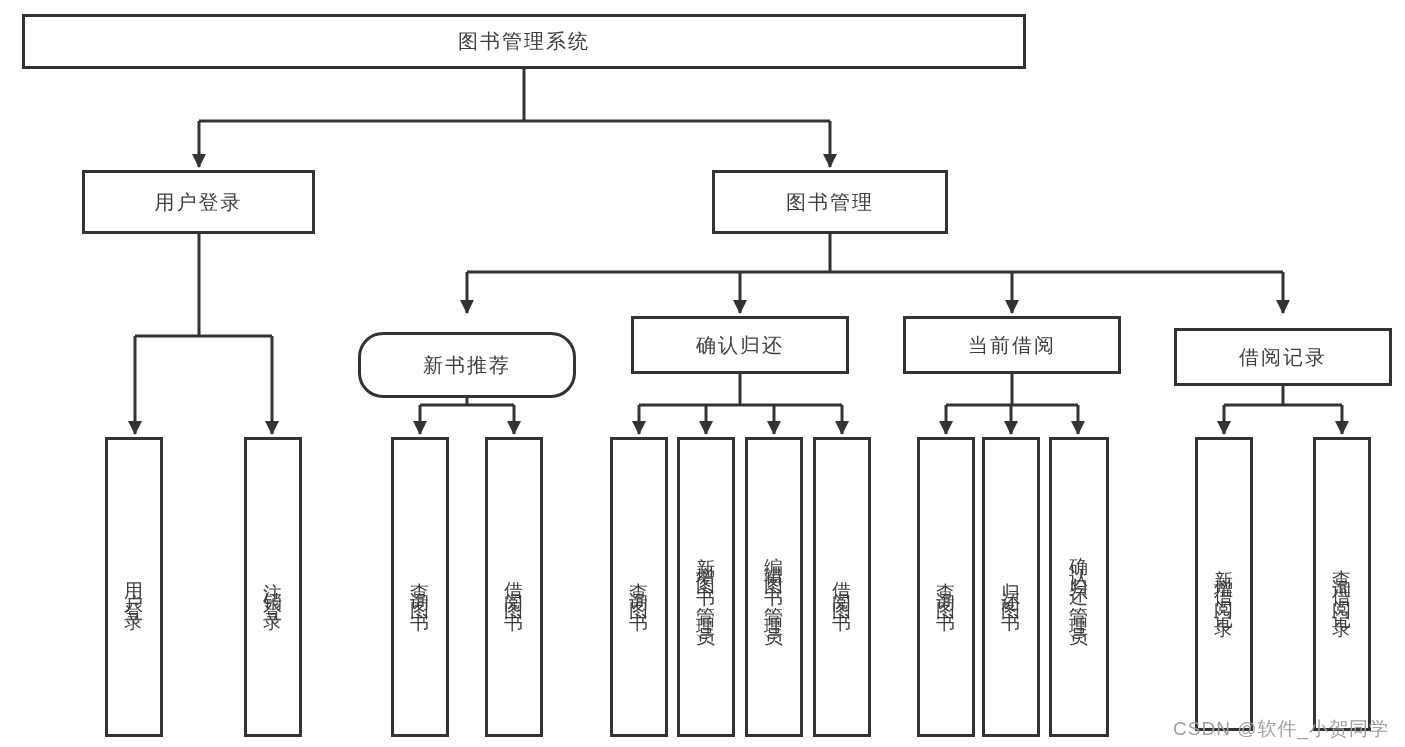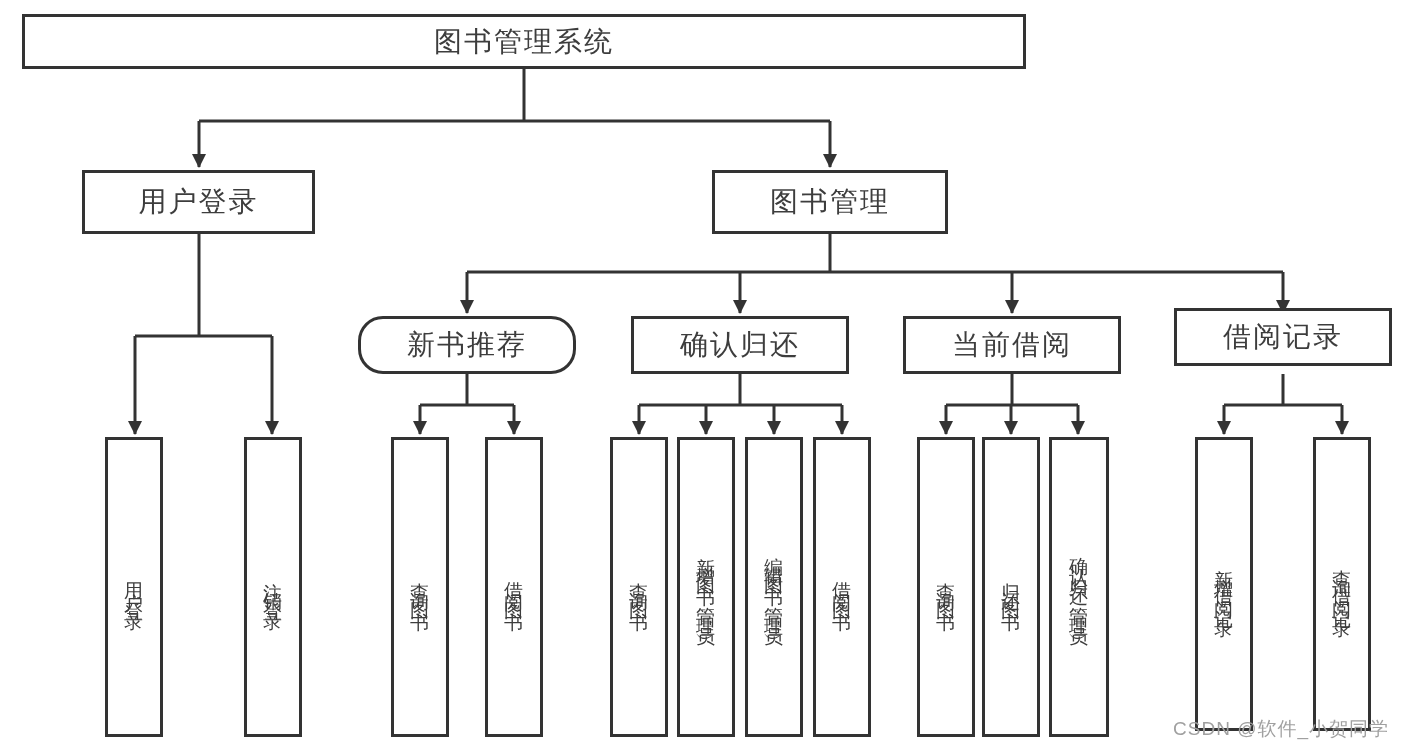--- a/index.html
+++ b/index.html
@@ -23,21 +23,21 @@
   svg.wires path.trunk{fill:none;stroke:var(--line);stroke-width:3;}
   svg.wires line.arrow{stroke:var(--line);stroke-width:3;}
   svg.wires marker path{fill:var(--line);}
   .box{
     position:absolute;
     border:3px solid var(--line);
     background:var(--background);
     display:flex;align-items:center;justify-content:center;
     text-align:center;
   }
-  .hlabel{font-size:28px;letter-spacing:2px;color:var(--text);white-space:nowrap;}
+  .hlabel{font-size:20px;letter-spacing:2px;color:var(--text);white-space:nowrap;}
   .leaf{width:58px;height:300px;top:437px;}
   .vlabel{
     writing-mode:vertical-rl;
     text-orientation:mixed;
     font-size:19px;
     line-height:1;
     letter-spacing:10px;
     color:var(--text);
   }
   .watermark{
@@ -93,30 +93,30 @@
     <span class="hlabel">图书管理系统</span>
   </div>
 
   <div class="box" style="left:82px;top:170px;width:233px;height:64px;">
     <span class="hlabel">用户登录</span>
   </div>
   <div class="box" style="left:712px;top:170px;width:236px;height:64px;text-align:center;">
     <span class="hlabel">图书管理</span>
   </div>
 
-  <div class="box" style="left:358px;top:316px;width:218px;height:58px;border-radius:25px;">
+  <div class="box" style="left:358px;top:332px;width:218px;height:66px;border-radius:25px;">
     <span class="hlabel">新书推荐</span>
   </div>
   <div class="box" style="left:631px;top:316px;width:218px;height:58px;">
     <span class="hlabel">确认归还</span>
   </div>
   <div class="box" style="left:903px;top:316px;width:218px;height:58px;">
     <span class="hlabel">当前借阅</span>
   </div>
-  <div class="box" style="left:1174px;top:308px;width:218px;height:58px;">
+  <div class="box" style="left:1174px;top:328px;width:218px;height:58px;">
     <span class="hlabel">借阅记录</span>
   </div>
 
   <div class="box leaf" style="left:105px;">
     <span class="vlabel">用户登录</span>
   </div>
   <div class="box leaf" style="left:244px;">
     <span class="vlabel">注销登录</span>
   </div>
 

